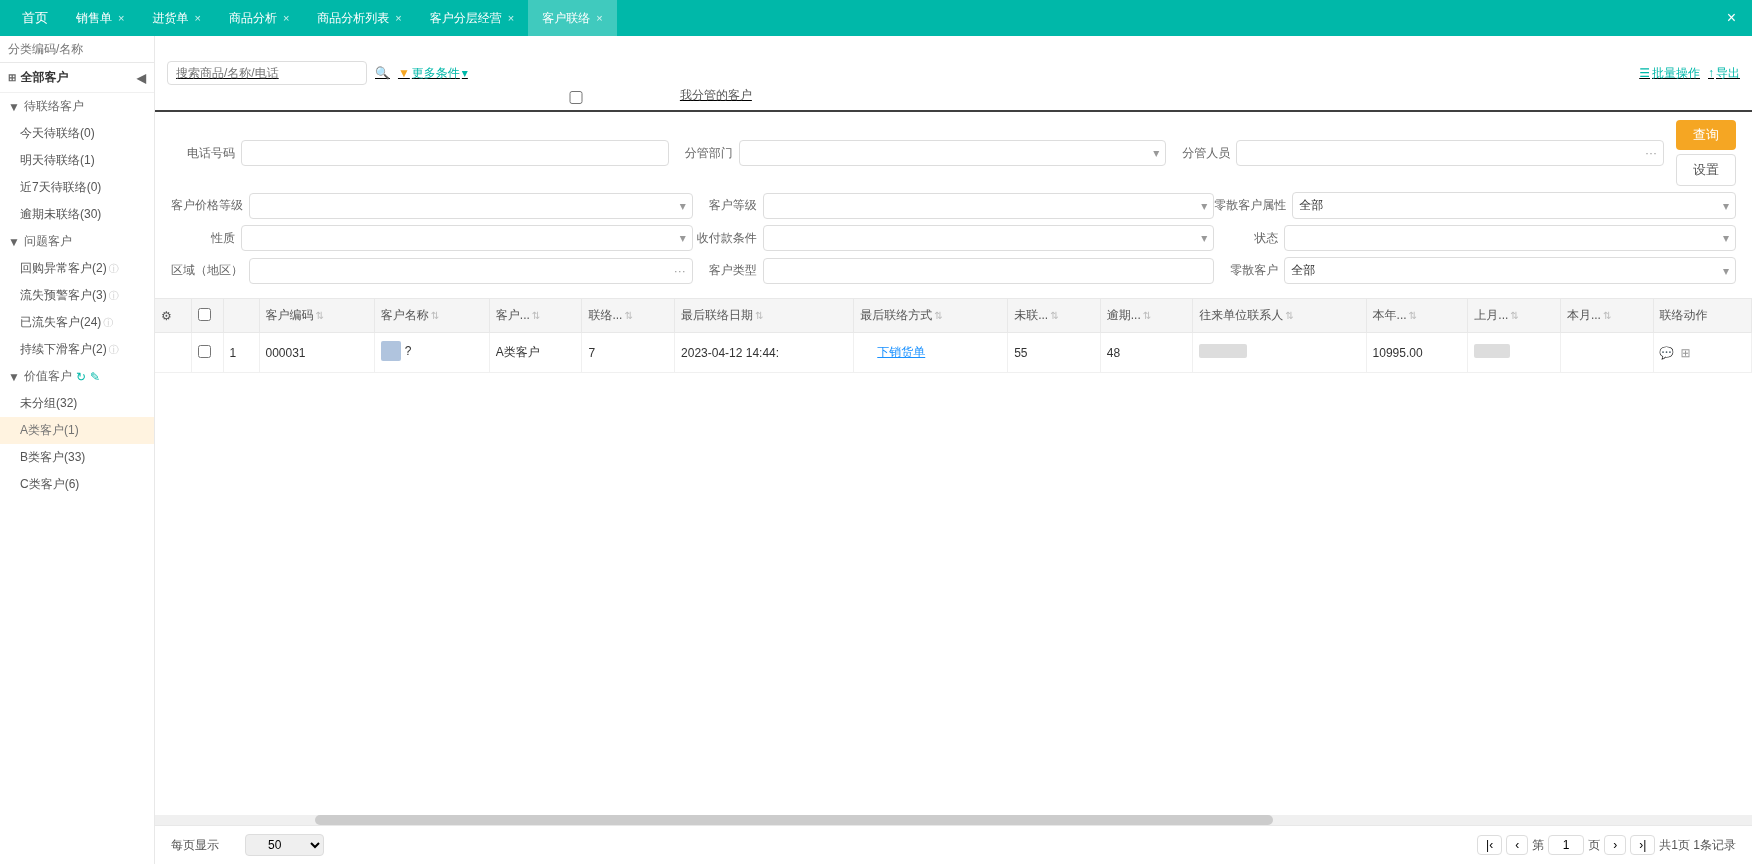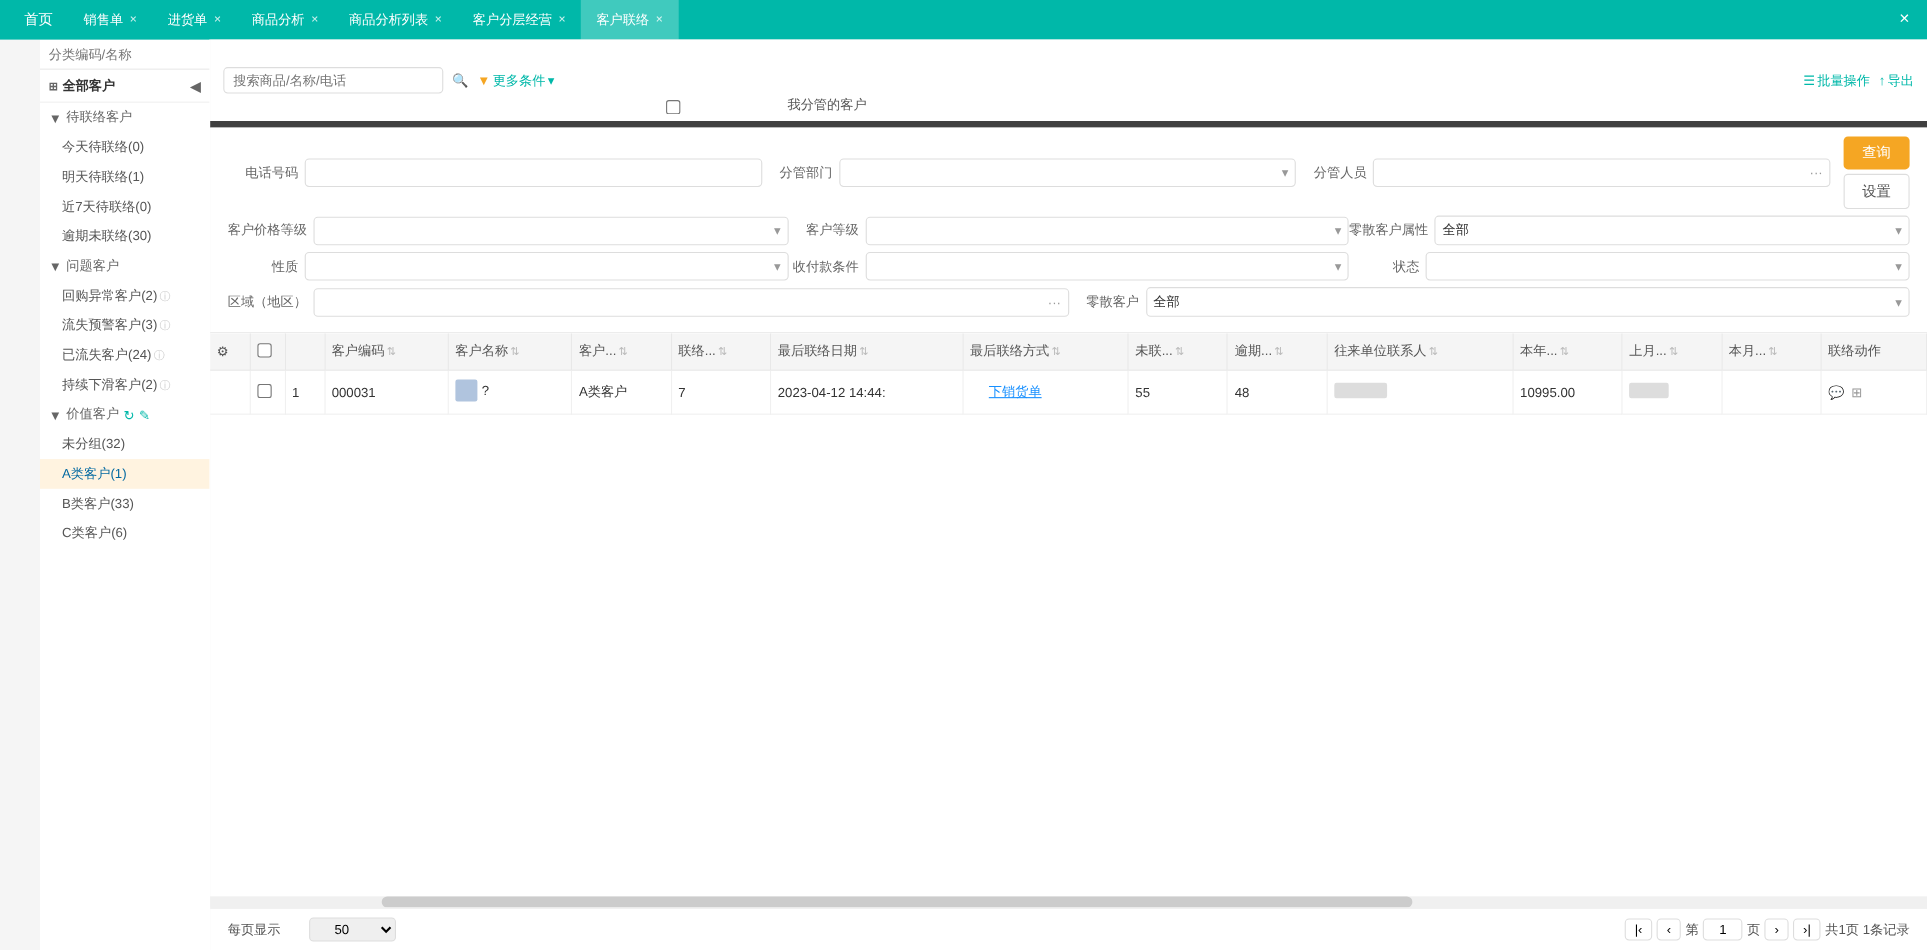--- a/index.html
+++ b/index.html
@@ -46,21 +46,20 @@
 
     
     .sidebar {
       width: 155px;
       background: white;
       border-right: 1px solid #e8e8e8;
       display: flex;
       flex-direction: column;
       overflow-y: auto;
       flex-shrink: 0;
-      margin-left: 36px;
     }
     .sidebar-search {
       display: flex;
       align-items: center;
       border-bottom: 1px solid #e8e8e8;
       padding: 6px 8px;
     }
     .sidebar-search input {
       border: none;
       outline: none;
@@ -96,40 +95,41 @@
     }
     .sidebar-group-title .arrow { margin-right: 4px; }
     .sidebar-item {
       padding: 5px 8px 5px 20px;
       color: #555;
       cursor: pointer;
       display: flex;
       align-items: center;
       gap: 2px;
     }
-    .sidebar-item.active { background: #fff3e0; color: #0369a1; }
+    .sidebar-item.active { background: #fff3e0; color: #737373; }
     .sidebar-item .info-icon { color: #ccc; font-size: 10px; }
 
     
     .content-area {
       flex: 1;
       display: flex;
       flex-direction: column;
       background: #f5f5f5;
       overflow: hidden;
     }
 
     
     .filter-bar {
       display: flex;
       align-items: center;
       padding: 6px 12px;
       background: white;
-      border-bottom: 6px solid #404040;
+      border-bottom: 2px solid #404040;
       gap: 8px;
+      text-decoration: underline;
     }
     .filter-bar input {
       border: 1px solid #ddd;
       border-radius: 4px;
       padding: 4px 8px;
       width: 200px;
       outline: none;
     }
     .filter-search-icon { color: #00b8a9; cursor: pointer; }
     .filter-more {
@@ -503,20 +503,24 @@
           </div>
         </div>
       </div>
 
       <div class="adv-filter-row">
         <div class="adv-filter-cell">
           <label>区域（地区）</label>
           <div class="select-box">
             <span class="dots">···</span>
           </div>
+        </div>
+        <div class="adv-filter-cell">
+          <label>客户类型</label>
+          <div class="select-box" style="flex:1;"></div>
         </div>
         <div class="adv-filter-cell">
           <label>零散客户</label>
           <div class="select-box">
             <span>全部</span>
             <span class="arrow">▾</span>
           </div>
         </div>
       </div>
     </div>

